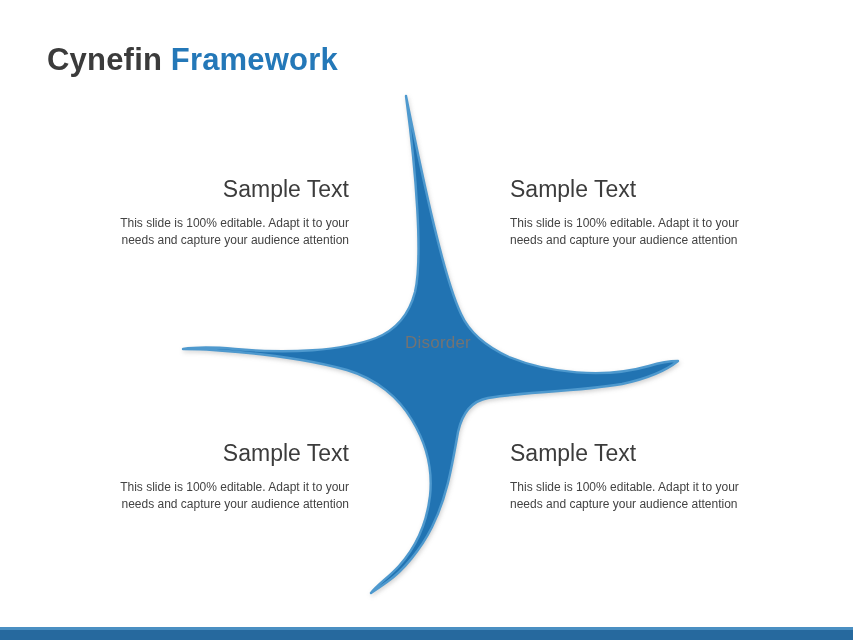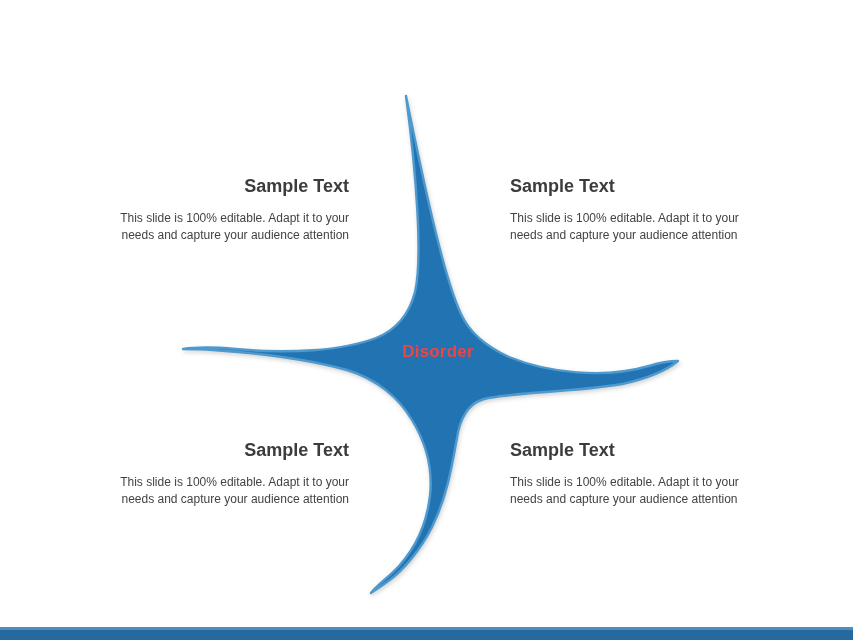--- a/index.html
+++ b/index.html
@@ -37,39 +37,39 @@
     width: 853px;
     height: 640px;
     filter: drop-shadow(1px 2px 2px rgba(70, 70, 70, 0.25));
     pointer-events: none;
   }
 
   
   .center-label {
     position: absolute;
     left: 368px;
-    top: 342px;
+    top: 333px;
     width: 140px;
     text-align: center;
-    color: #ef4444;
+    color: #737373;
     font-size: 17px;
-    font-weight: 700;
+    font-weight: 400;
     letter-spacing: 0.2px;
   }
 
   
   .quad {
     position: absolute;
     width: 262px;
     color: #404040;
   }
   .quad-heading {
     margin: 0 0 13px 0;
-    font-size: 18px;
-    font-weight: 700;
+    font-size: 23px;
+    font-weight: 400;
     color: #3c3c3c;
     line-height: 1.1;
   }
   .quad-body {
     margin: 0;
     font-size: 12px;
     line-height: 1.4;
     color: #434343;
   }
   .q-tl { left: 87px;  top: 177px; text-align: right; }
@@ -85,20 +85,23 @@
     width: 100%;
     height: 13px;
     background: linear-gradient(to bottom, #4a8fc2 0px, #4a8fc2 3px, #26699e 3px, #26699e 100%);
   }
 </style>
 </head>
 <body>
 
 <div class="slide">
 
+  <div class="title">
+    <span class="t-dark">Cynefin</span><span class="t-blue">Framework</span>
+  </div>
 
   <svg class="star" viewBox="0 0 853 640" xmlns="http://www.w3.org/2000/svg" aria-hidden="true">
     <g stroke-width="2.4" stroke-linejoin="round" stroke-linecap="round" stroke="#4e99ce">
       <path d="M 406 96
                C 424 185 444 278 461 314
                C 470 334 487 347 509 357
                C 548 373 604 379 649 366
                C 662 362 672 361 678 361
                C 668 369 650 378 622 384
                C 575 392 520 392 488 398

